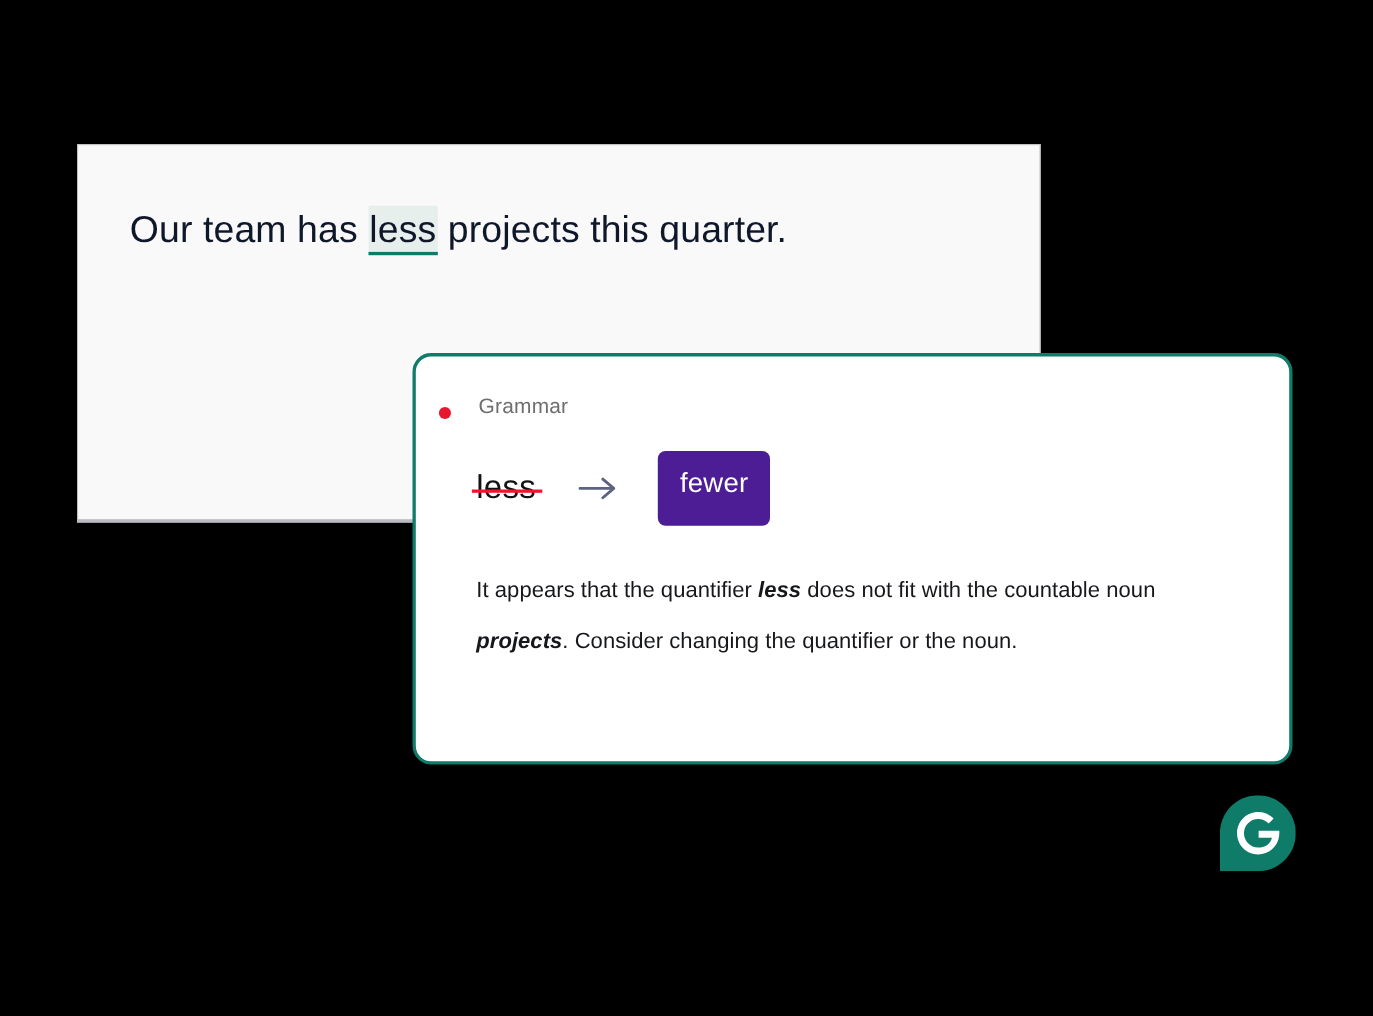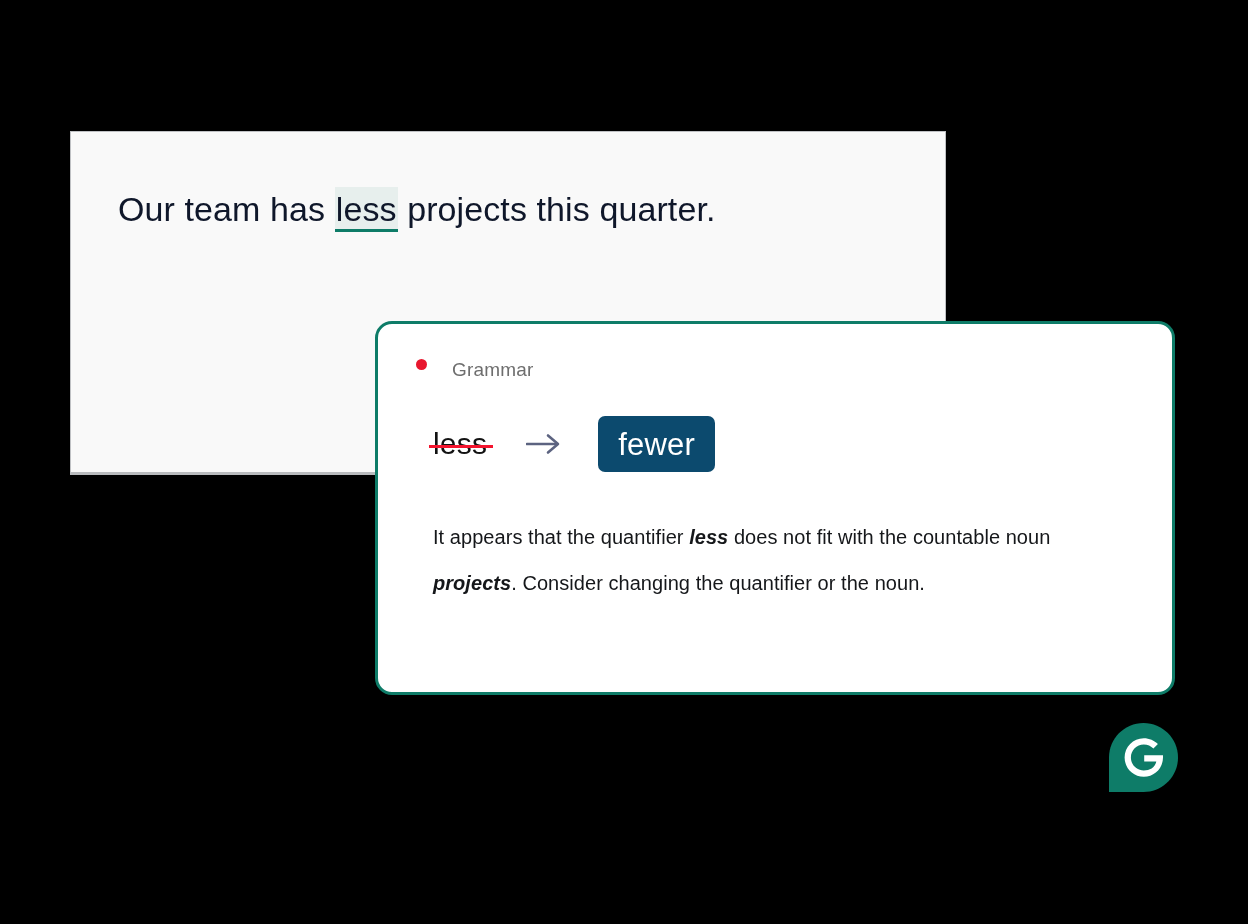--- a/index.html
+++ b/index.html
@@ -56,24 +56,24 @@
     width: 800px;
     height: 374px;
     background: #FFFFFF;
     border: 3px solid #0E7C68;
     border-radius: 17px;
     box-sizing: border-box;
   }
 
   #card-category {
     position: absolute;
-    left: 38px;
+    left: 21px;
     top: 35px;
     display: flex;
-    align-items: flex-start;
+    align-items: flex-end;
     gap: 0px;
   }
   #category-dot {
     width: 11px;
     height: 11px;
     border-radius: 50%;
     background: #E8172E;
     flex: 0 0 auto;
   }
   #category-label {
@@ -108,25 +108,25 @@
   #replacement-arrow {
     margin-left: 39px;
     margin-right: 36px;
     color: #5C6380;
     font-size: 30px;
     line-height: 1;
     display: flex;
     align-items: center;
   }
   #replacement-chip {
-    background: #0c4a6e;
+    background: #4c1d95;
     color: #FFFFFF;
-    font-size: 31px;
+    font-size: 25px;
     border-radius: 7px;
-    padding: 10px 20px 8px 20px;
+    padding: 10px 20px 20px 20px;
     line-height: 38px;
     letter-spacing: 0.2px;
   }
 
   #explanation {
     position: absolute;
     left: 55px;
     top: 190px;
     width: 700px;
     font-size: 20px;

